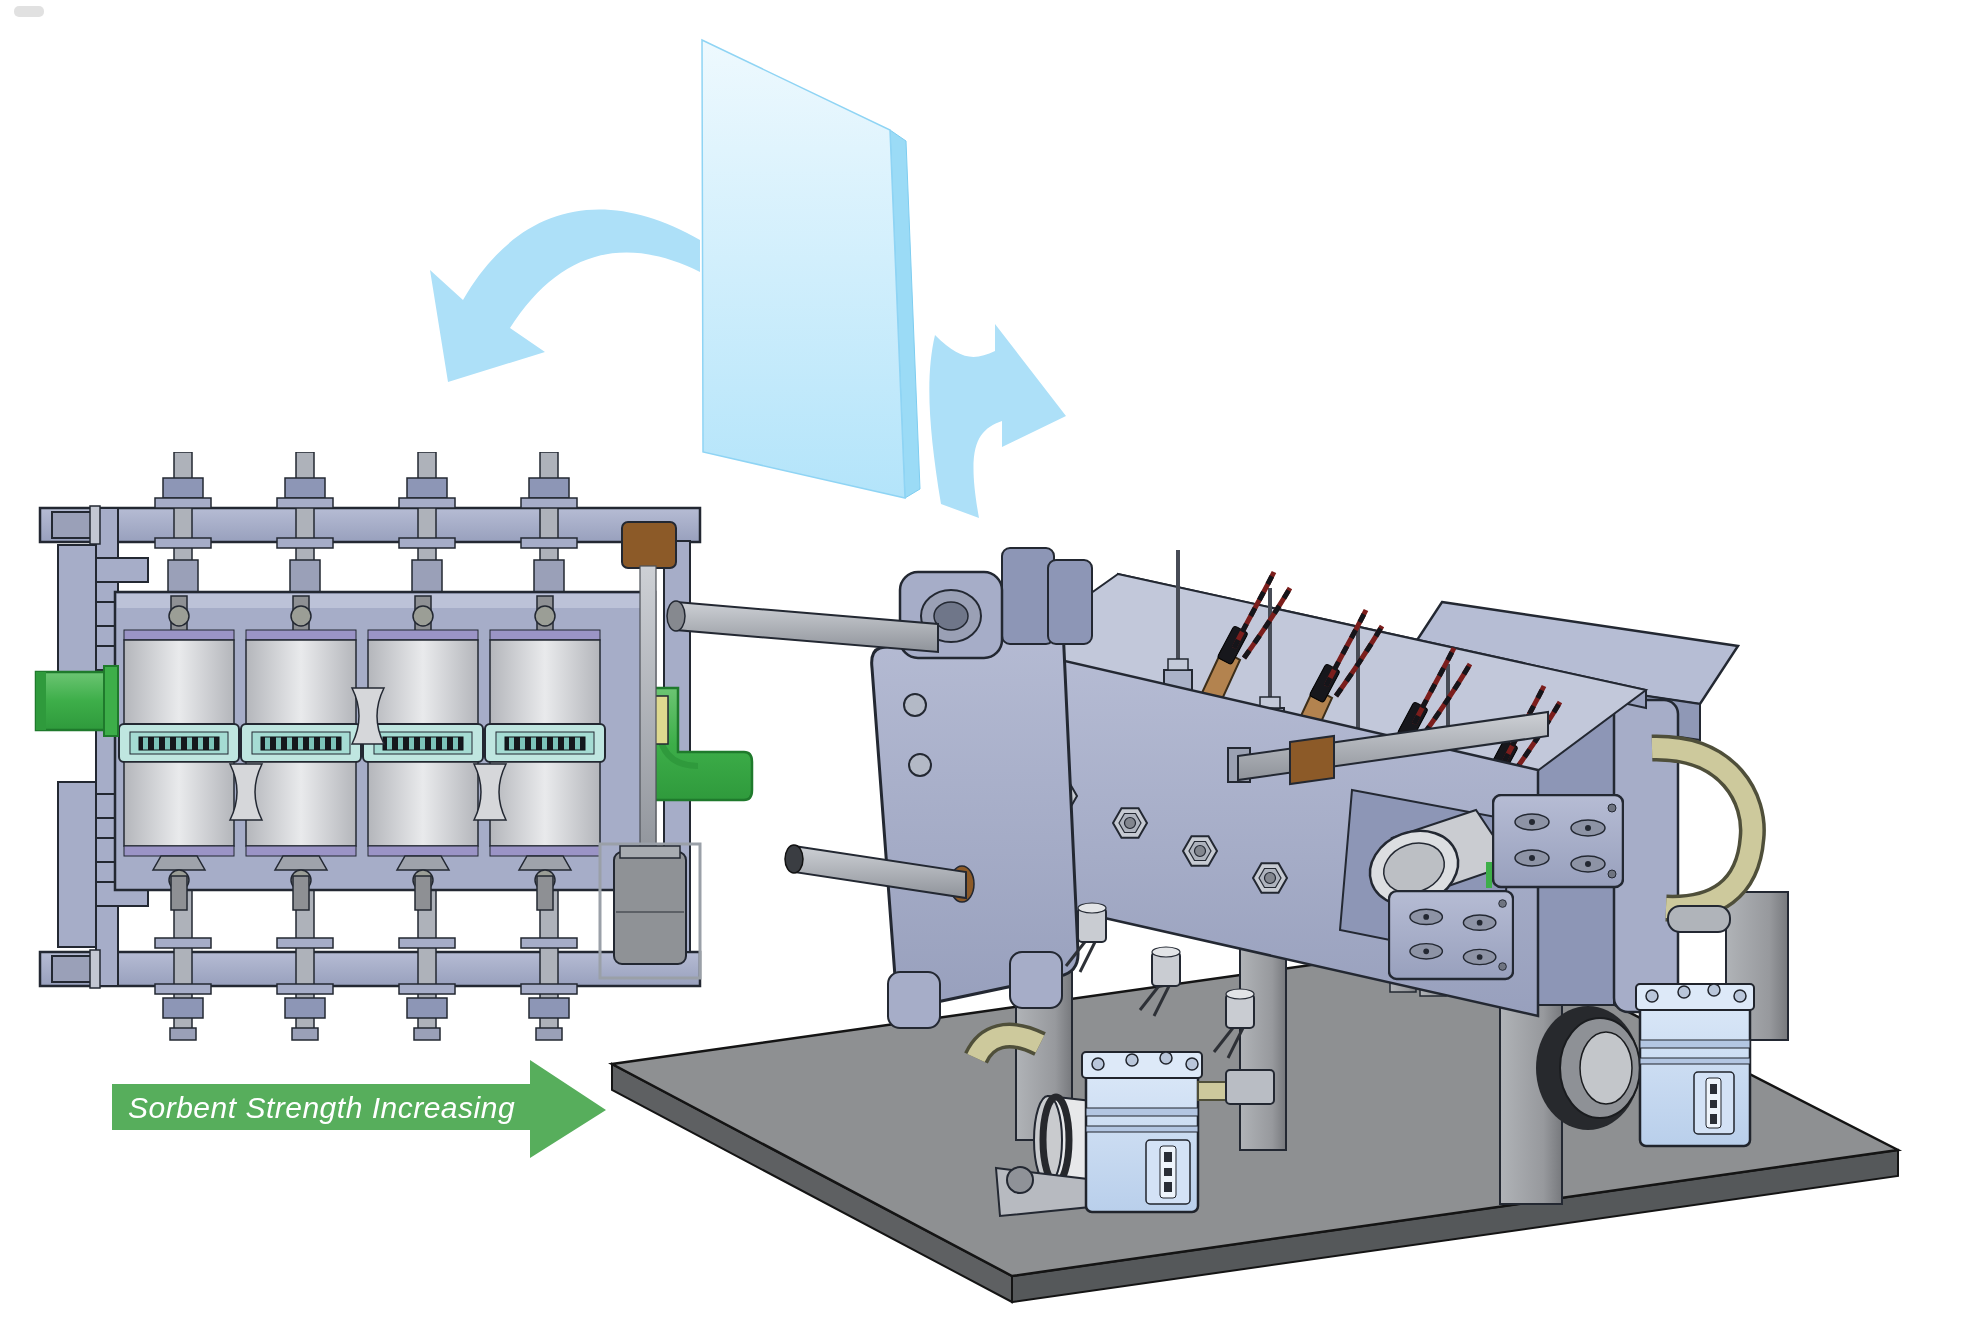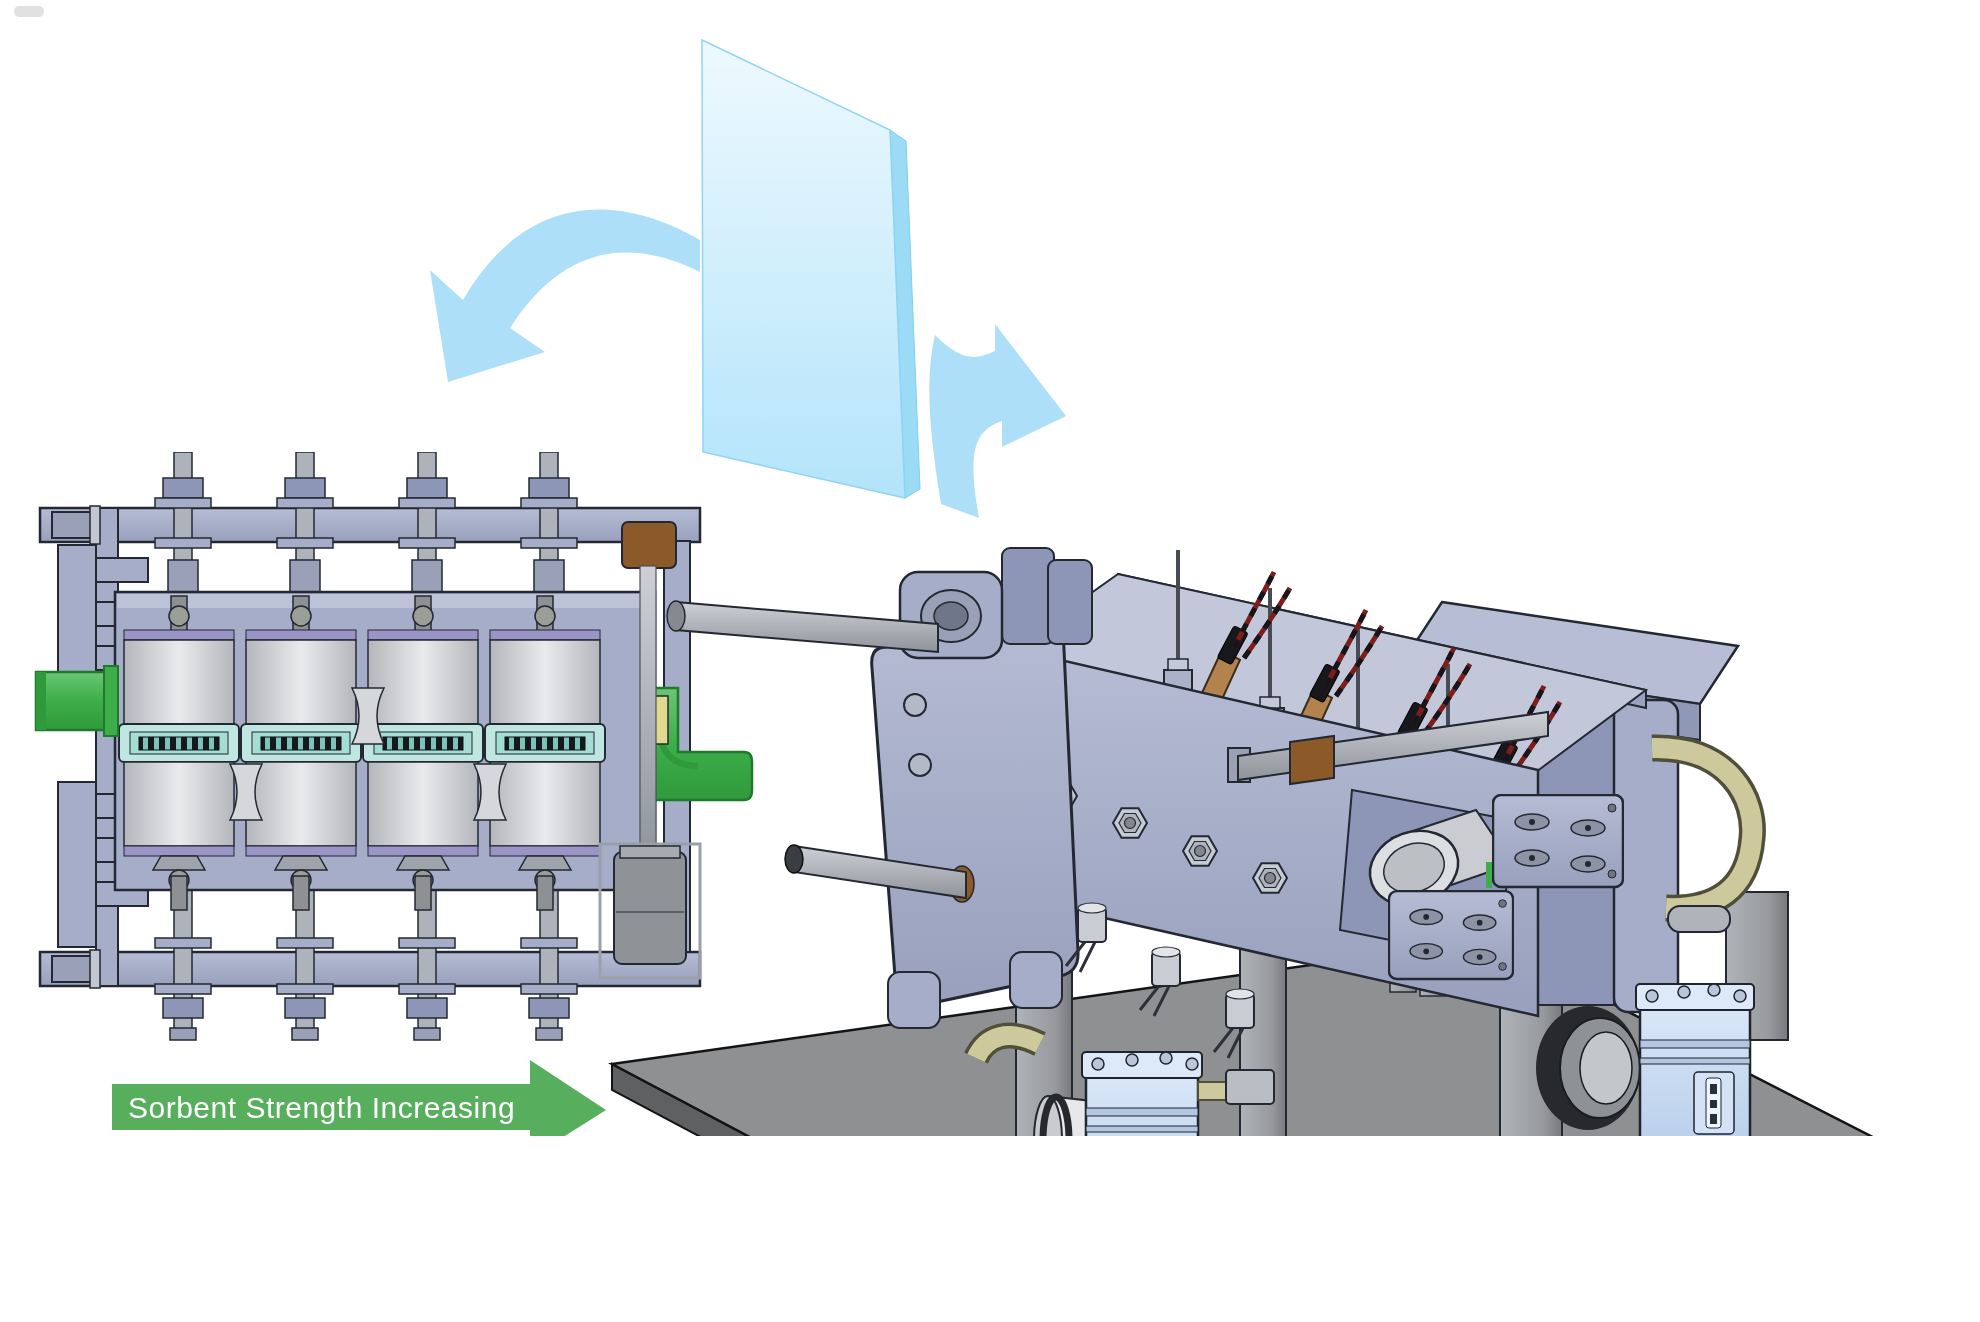--- a/index.html
+++ b/index.html
@@ -1,17 +1,17 @@
 <!DOCTYPE html>
 <html style="--background: #ffffff; --green-arrow: #57ae5c; --green-port: #3dae49; --green-port-dark: #1f7a2c; --body-blue: #a6adc8; --body-blue-dark: #8d96b6; --outline-dark: #232832; --chamber-gray: #d9dadd; --sorbent-teal: #bfe6e0; --sorbent-teal-deep: #7cc4ba; --gasket-purple: #9b94c6; --bushing-brown: #8c5a28; --tube-tan: #cdc99c; --pump-blue: #c9dcf4; --base-gray-top: #8e9092; --base-gray-side: #5e6062; --metal-gray: #b3b6bc; --plane-blue: #bfe8fb; --arrow-blue: #ade0f8; --wire-red: #7b1e1c; --yellow-insert: #ded98f; --label-text: #ffffff;"><head>
 <meta charset="utf-8">
 <style>
   html,body{margin:0;padding:0;background:#fff;}
-  .canvas{position:relative;width:1980px;height:1136px;background:var(--background,#fff);overflow:hidden;
-          font-family:"Liberation Sans", sans-serif;}
+  .canvas{position:relative;width:1980px;height:1322px;background:var(--background,#fff);overflow:hidden;
+          font-family:"Liberation Sans", sans-serif;font-style:italic;}
   svg{display:block}
   .lbl{font-family:"Liberation Sans", sans-serif;font-size:30px;fill:var(--label-text,#fff);letter-spacing:.5px;}
 </style>
 </head>
 <body>
 
 <div class="canvas">
 <svg width="1980" height="1322" viewBox="0 0 1980 1322">
   <defs>
     <linearGradient id="gBody" x1="0" y1="0" x2="0" y2="1">

